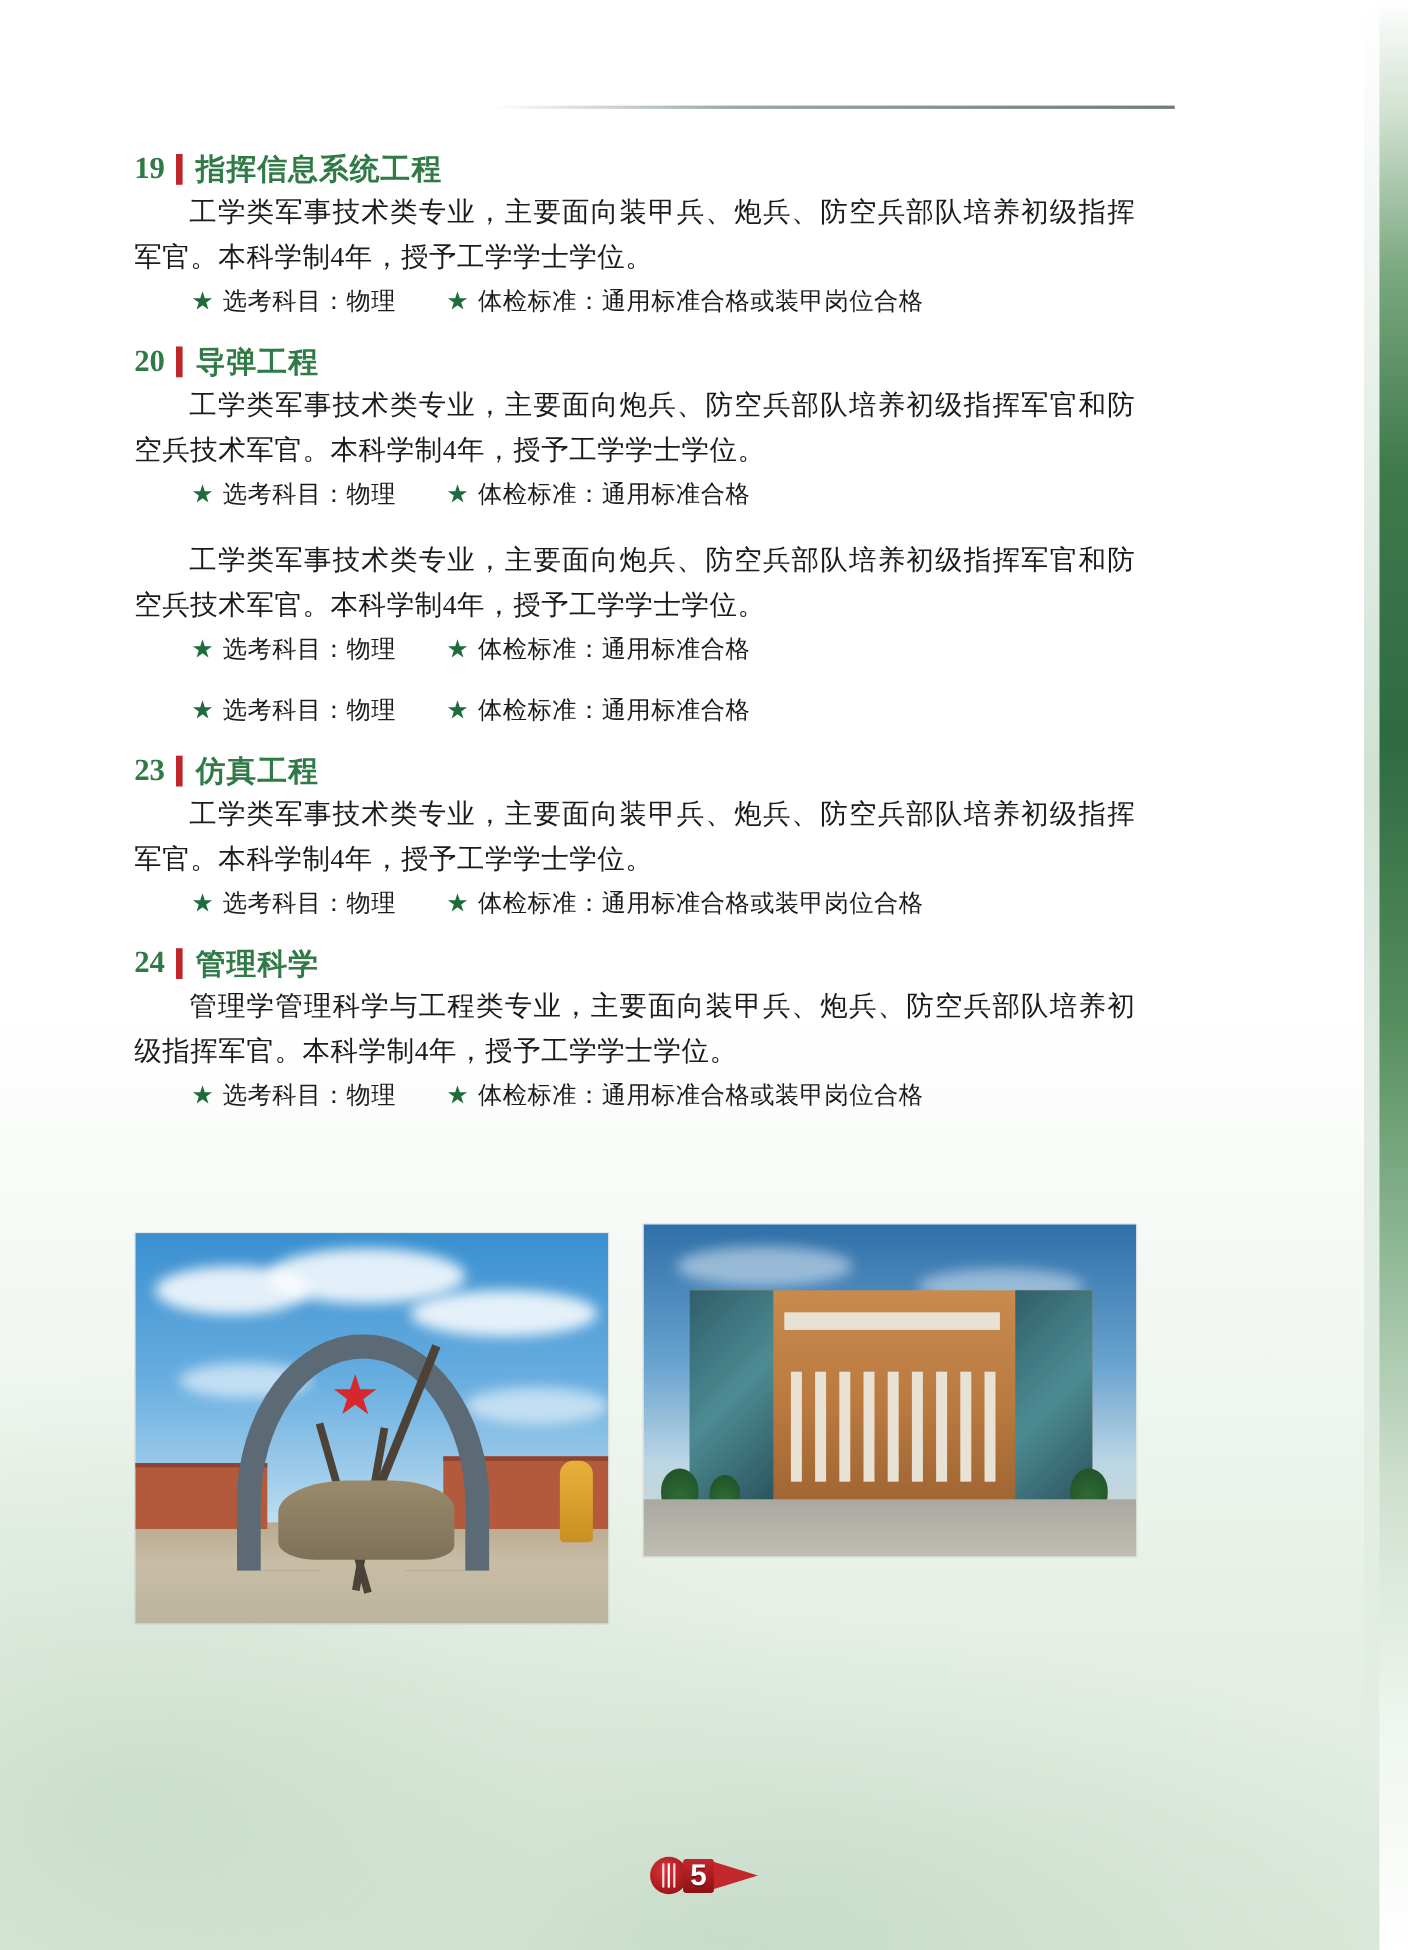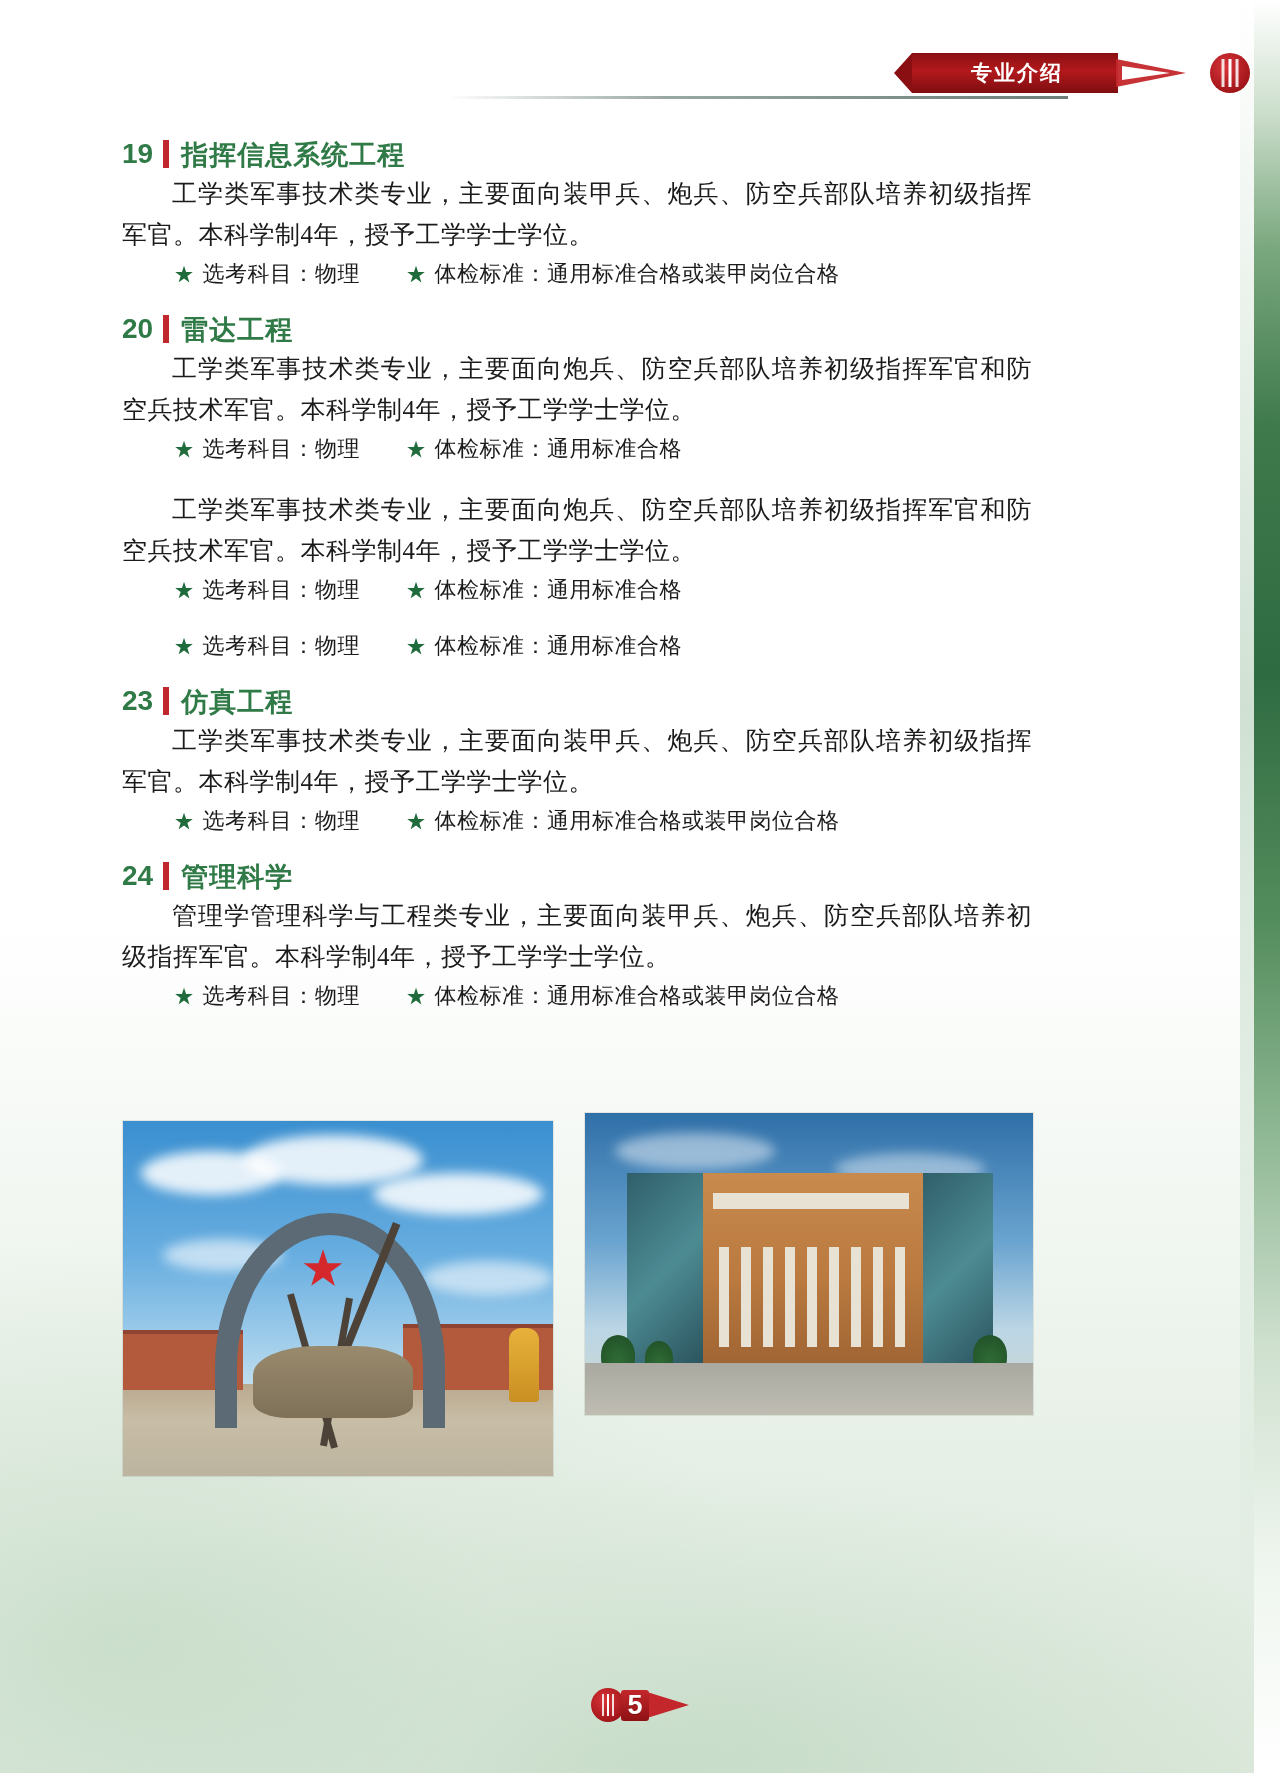--- a/index.html
+++ b/index.html
@@ -154,21 +154,21 @@
   .major {
     margin-bottom: 26px;
   }
   .major-head {
     display: flex;
     align-items: center;
     gap: 0;
     margin-bottom: 6px;
   }
   .major-num {
-    font-family: Liberation Sans, sans-serif;
+    font-family: Liberation Serif, serif;
     font-size: 28px;
     color: #2f7a46;
     font-weight: bold;
     line-height: 1;
     padding-right: 10px;
   }
   .major-bar {
     width: 6px;
     height: 28px;
     background: #c0272d;
@@ -404,25 +404,20 @@
 </style>
 </head>
 <body>
 
 <div class="page">
 
   <div class="edge-band"></div>
   <div class="edge-band-inner"></div>
 
   <div class="header-rule"></div>
-  <div class="header">
-    <div class="header-tab">专业介绍</div>
-    <div class="header-arrow"></div>
-    <div class="header-emblem"></div>
-  </div>
 
   <div class="content">
 
     <div class="major">
       <div class="major-head">
         <span class="major-num">19</span>
         <span class="major-bar"></span>
         <span class="major-title">指挥信息系统工程</span>
       </div>
       <div class="major-desc">工学类军事技术类专业，主要面向装甲兵、炮兵、防空兵部队培养初级指挥军官。本科学制4年，授予工学学士学位。</div>
@@ -435,21 +430,21 @@
           <span class="star">★</span>
           <span>体检标准：通用标准合格或装甲岗位合格</span>
         </span>
       </div>
     </div>
 
     <div class="major">
       <div class="major-head">
         <span class="major-num">20</span>
         <span class="major-bar"></span>
-        <span class="major-title">雷达工程</span>
+        <span class="major-title">导弹工程</span>
       </div>
       <div class="major-desc">工学类军事技术类专业，主要面向炮兵、防空兵部队培养初级指挥军官和防空兵技术军官。本科学制4年，授予工学学士学位。</div>
       <div class="major-meta">
         <span class="meta-item">
           <span class="star">★</span>
           <span>选考科目：物理</span>
         </span>
         <span class="meta-item">
           <span class="star">★</span>
           <span>体检标准：通用标准合格</span>

